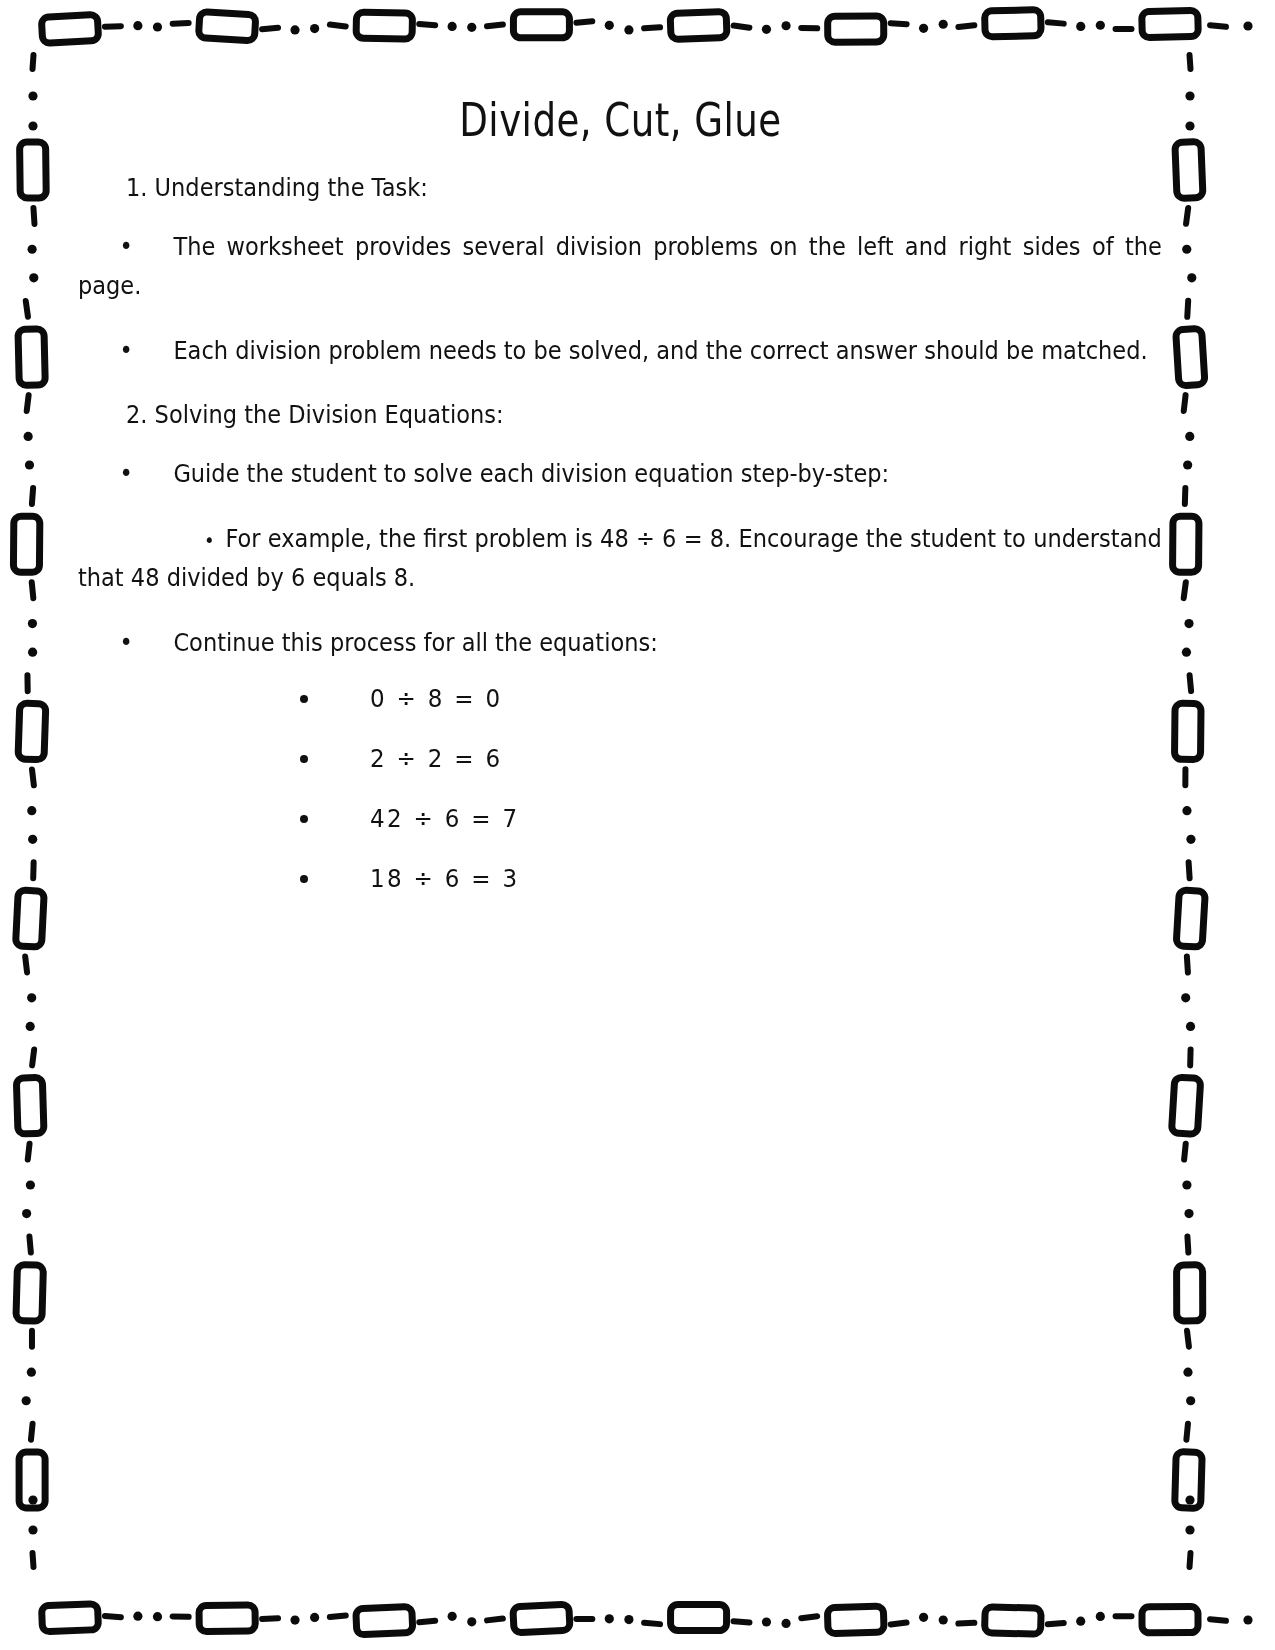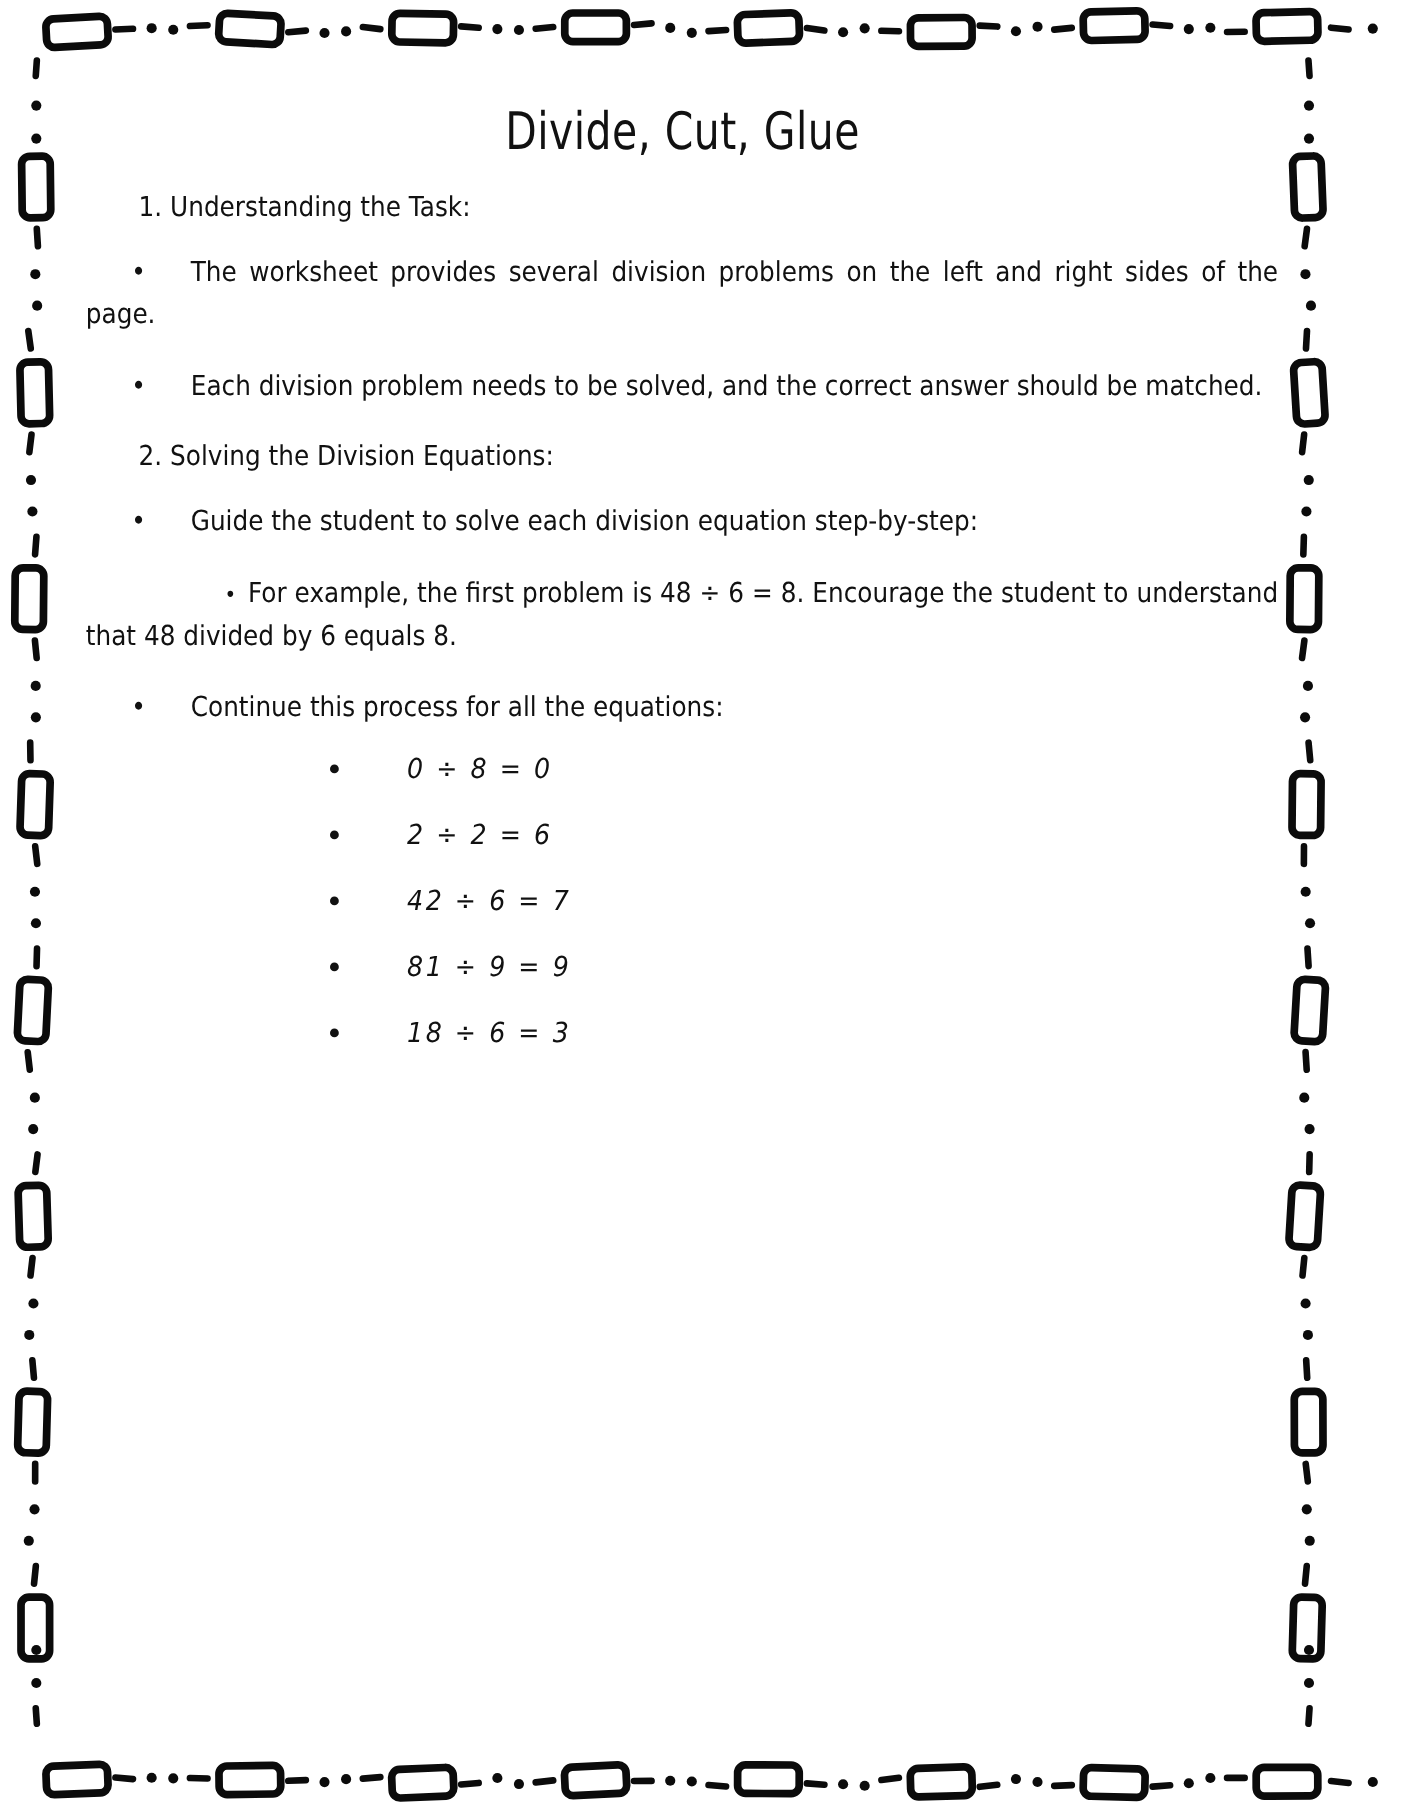--- a/index.html
+++ b/index.html
@@ -101,21 +101,20 @@
     display: inline-block;
     margin-left: 140px;
     margin-right: 12px;
     font-size: 20px;
   }
 
   #equation-list {
     list-style: none;
     margin: 22px 0 4px 0;
     padding: 0;
-    font-style: italic;
   }
   #equation-list li {
     display: flex;
     align-items: center;
     margin: 0 0 31px 0;
     font-size: 25px;
     color: #111111;
   }
   #equation-list li .eqdot {
     width: 8px;
@@ -328,21 +327,17 @@
       <li>
         <span class="eqdot"></span>
         <span class="eqtext">2 ÷ 2 = 6</span>
       </li>
       <li>
         <span class="eqdot"></span>
         <span class="eqtext">42 ÷ 6 = 7</span>
       </li>
       <li>
         <span class="eqdot"></span>
-        <span class="eqtext">81 ÷ 9 = 9</span>
-      </li>
-      <li>
-        <span class="eqdot"></span>
         <span class="eqtext">18 ÷ 6 = 3</span>
       </li>
     </ul>
 
 </div>
 
 </body></html>

